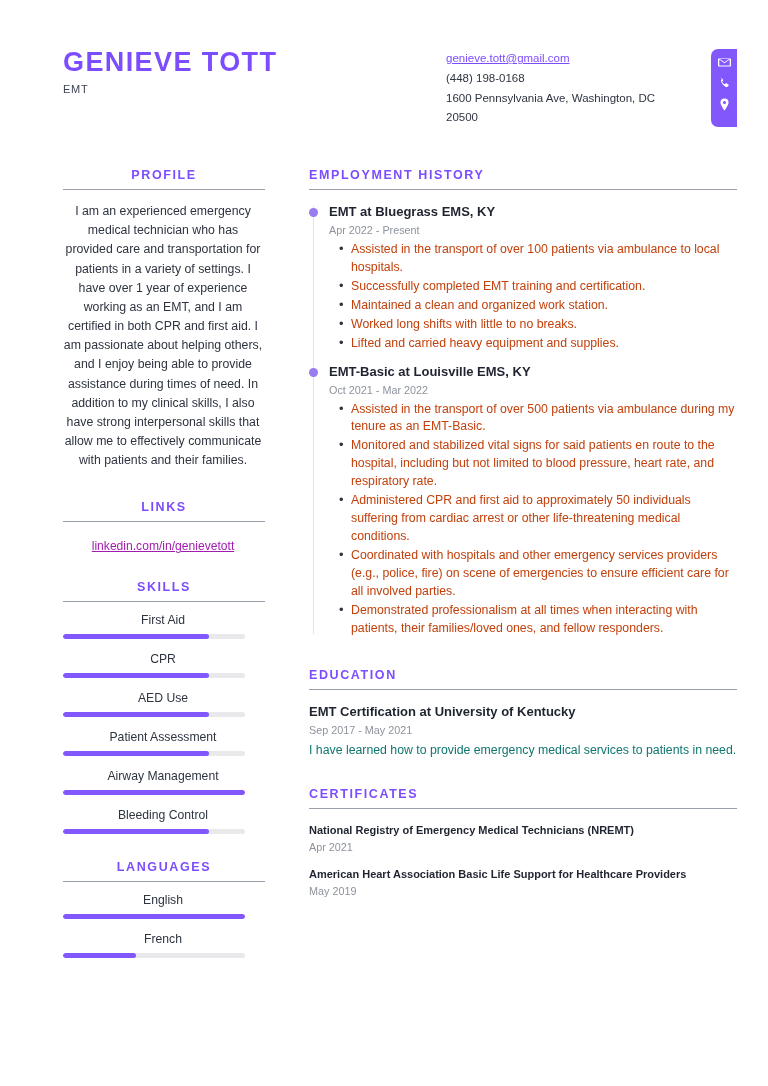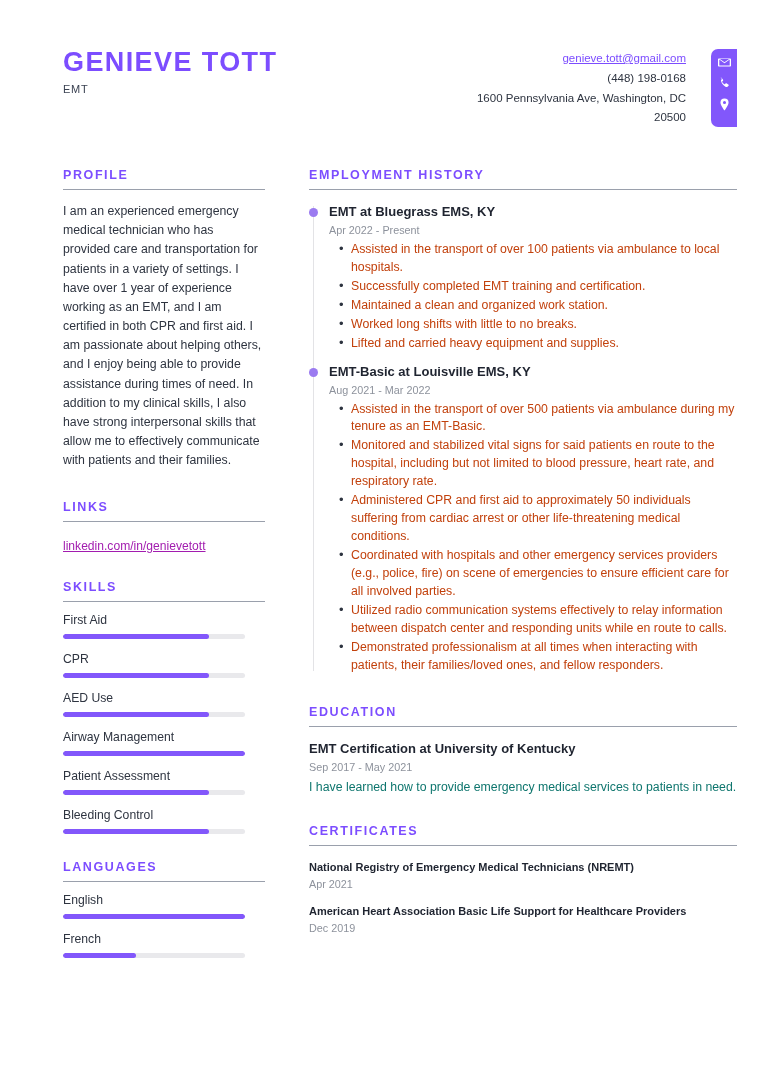--- a/index.html
+++ b/index.html
@@ -55,21 +55,21 @@
   }
 
   .contact-block {
     display: flex;
     align-items: flex-start;
     gap: 0;
     padding-top: 3px;
   }
 
   .contact-lines {
-    text-align: right;
+    text-align: left;
     font-size: 11.5px;
     line-height: 1.72;
     color: #2e3440;
     padding-right: 25px;
     max-width: 265px;
   }
 
   .contact-email {
     color: #7c4dff;
     text-decoration: underline;
@@ -89,20 +89,21 @@
   }
 
   .icon-tab svg { display: block; fill: #ffffff; }
 
   
   .left-col {
     position: absolute;
     top: 168px;
     left: 56px;
     width: 200px;
+    text-align: center;
   }
 
   .right-col {
     position: absolute;
     top: 168px;
     left: 302px;
     width: 428px;
   }
 
   
@@ -315,29 +316,29 @@
               <div class="bar-fill" style="width: 80%;"></div>
             </div>
         </div>
         <div class="bar-item">
           <div class="bar-label">AED Use</div>
           <div class="bar-track">
               <div class="bar-fill" style="width: 80%;"></div>
             </div>
         </div>
         <div class="bar-item">
+          <div class="bar-label">Patient Assessment</div>
+          <div class="bar-track">
+              <div class="bar-fill" style="width: 80%;"></div>
+            </div>
+        </div>
+        <div class="bar-item">
           <div class="bar-label">Airway Management</div>
           <div class="bar-track">
               <div class="bar-fill" style="width: 100%;"></div>
-            </div>
-        </div>
-        <div class="bar-item">
-          <div class="bar-label">Patient Assessment</div>
-          <div class="bar-track">
-              <div class="bar-fill" style="width: 80%;"></div>
             </div>
         </div>
         <div class="bar-item">
           <div class="bar-label">Bleeding Control</div>
           <div class="bar-track">
               <div class="bar-fill" style="width: 80%;"></div>
             </div>
         </div>
       </div>
     </div>
@@ -378,27 +379,26 @@
             <li>Successfully completed EMT training and certification.</li>
             <li>Maintained a clean and organized work station.</li>
             <li>Worked long shifts with little to no breaks.</li>
             <li>Lifted and carried heavy equipment and supplies.</li>
           </ul>
         </div>
 
         <div class="job">
           <span class="job-dot"></span>
           <div class="entry-title">EMT-Basic at Louisville EMS, KY</div>
-          <div class="entry-date">Aug 2021 - Mar 2022</div>
+          <div class="entry-date">Oct 2021 - Mar 2022</div>
           <ul class="bullets">
             <li>Assisted in the transport of over 500 patients via ambulance during my tenure as an EMT-Basic.</li>
             <li>Monitored and stabilized vital signs for said patients en route to the hospital, including but not limited to blood pressure, heart rate, and respiratory rate.</li>
             <li>Administered CPR and first aid to approximately 50 individuals suffering from cardiac arrest or other life-threatening medical conditions.</li>
             <li>Coordinated with hospitals and other emergency services providers (e.g., police, fire) on scene of emergencies to ensure efficient care for all involved parties.</li>
-            <li>Utilized radio communication systems effectively to relay information between dispatch center and responding units while en route to calls.</li>
             <li>Demonstrated professionalism at all times when interacting with patients, their families/loved ones, and fellow responders.</li>
           </ul>
         </div>
 
       </div>
     </div>
 
     <div class="section block-gap-edu">
       <div class="section-heading">EDUCATION</div>
       <div class="entry">
@@ -409,19 +409,19 @@
     </div>
 
     <div class="section block-gap-cert">
       <div class="section-heading">CERTIFICATES</div>
       <div class="cert-entry">
         <div class="entry-title">National Registry of Emergency Medical Technicians (NREMT)</div>
         <div class="entry-date">Apr 2021</div>
       </div>
       <div class="cert-entry">
         <div class="entry-title">American Heart Association Basic Life Support for Healthcare Providers</div>
-        <div class="entry-date">Dec 2019</div>
+        <div class="entry-date">May 2019</div>
       </div>
     </div>
 
   </div>
 
 </div>
 
 </body></html>

